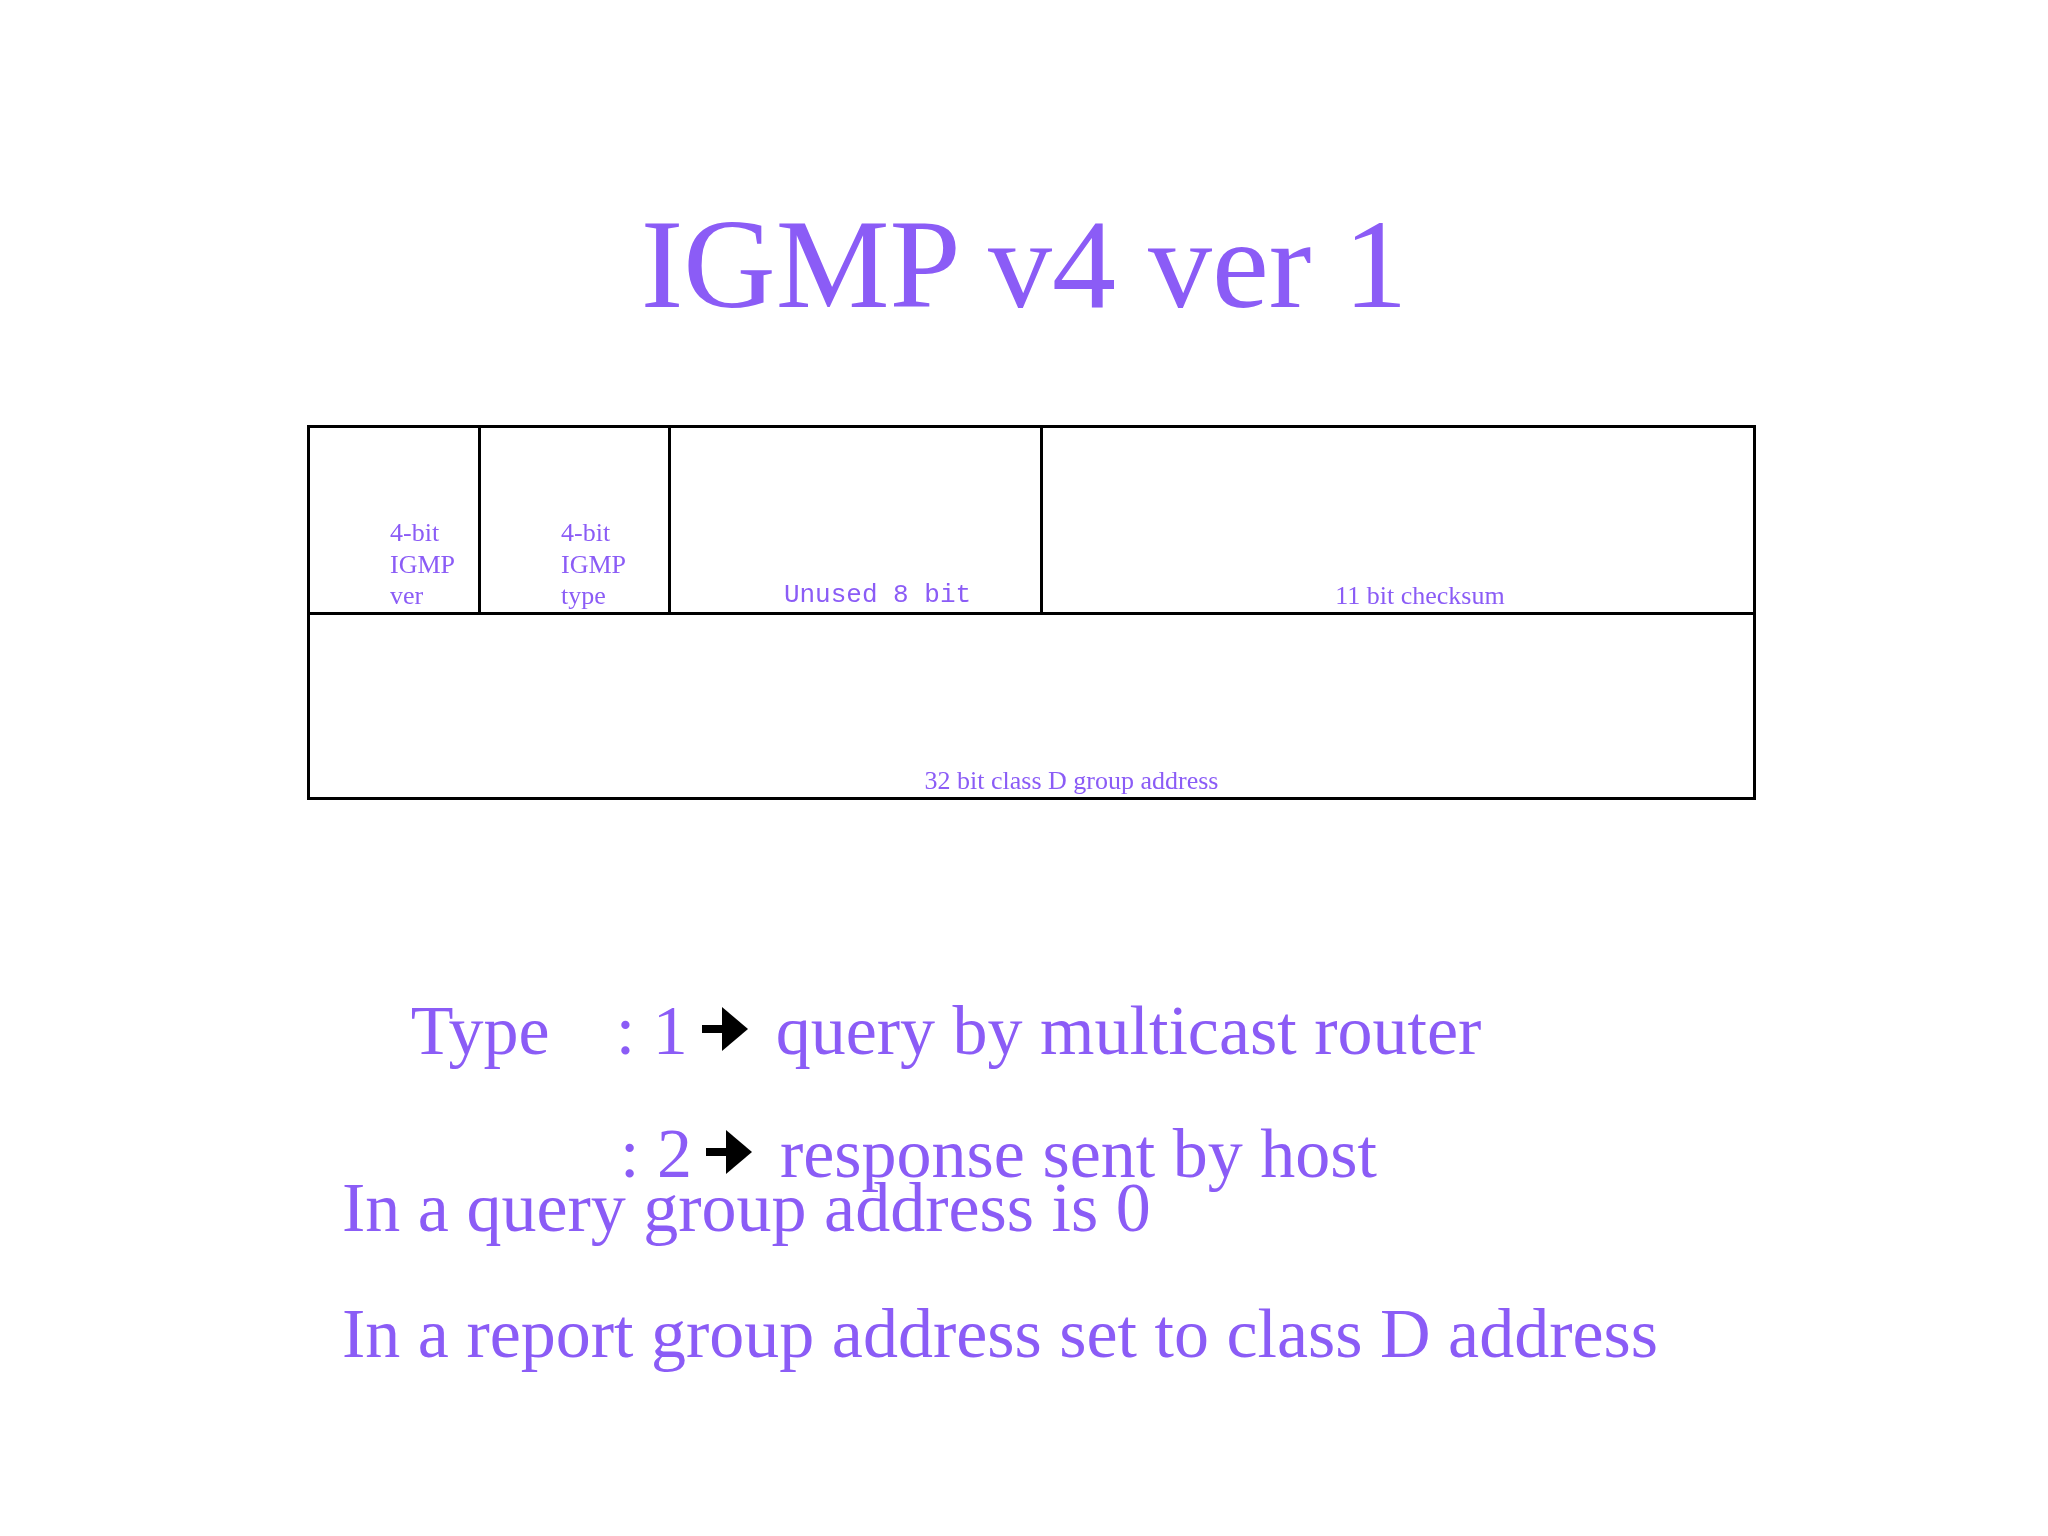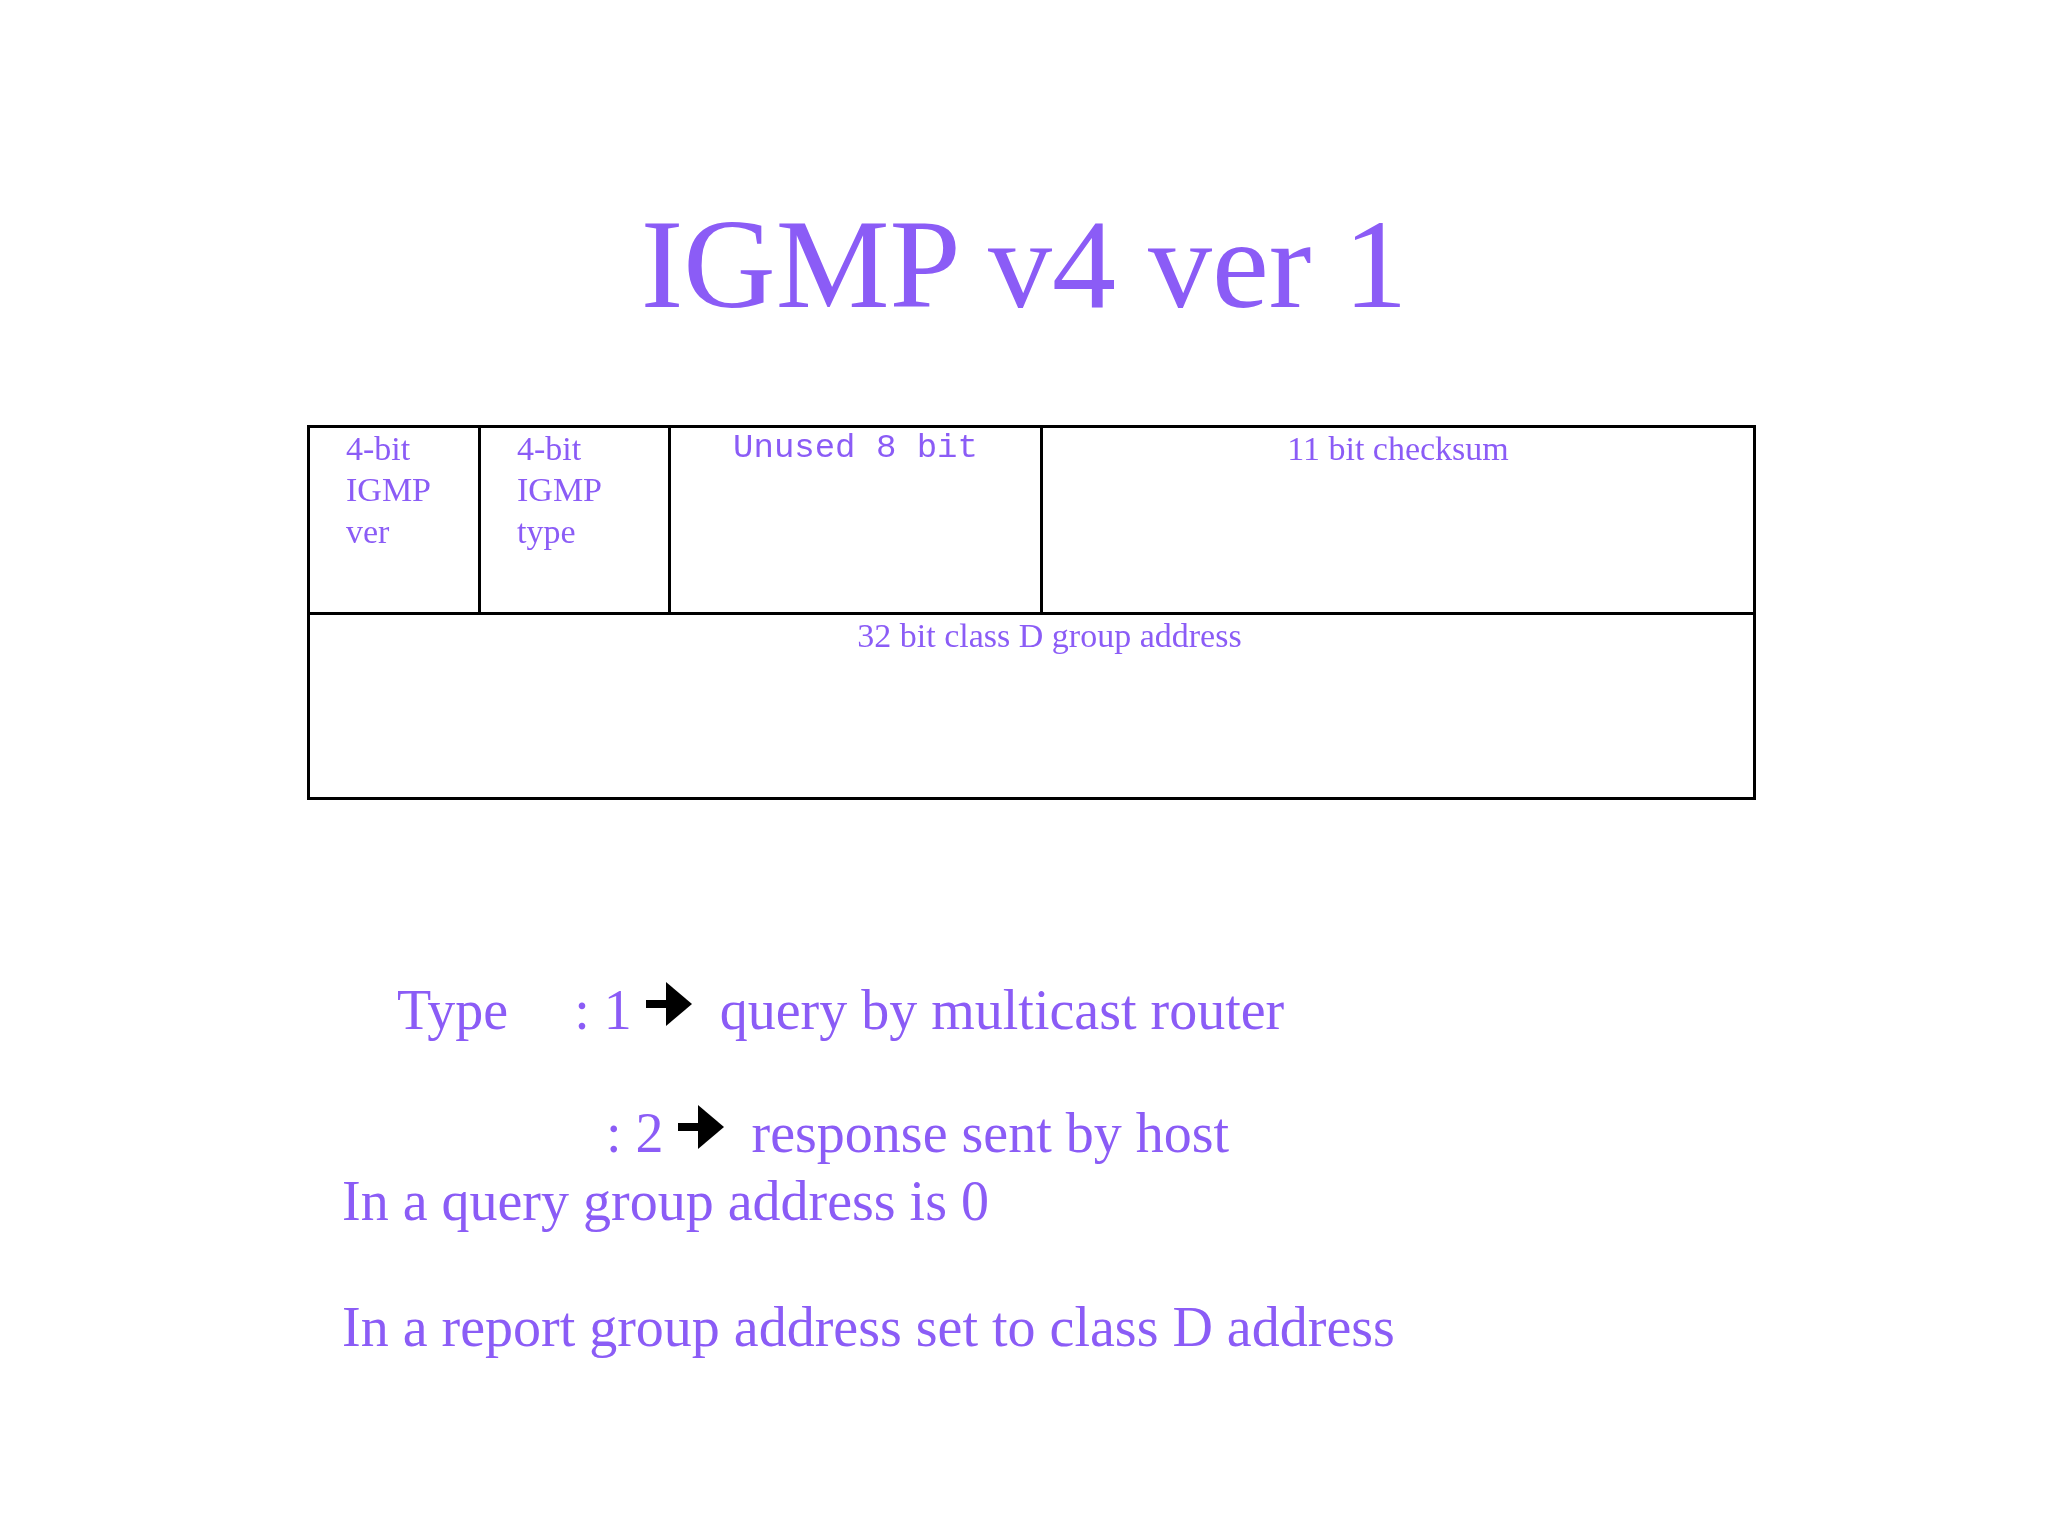--- a/index.html
+++ b/index.html
@@ -49,43 +49,44 @@
   .prow-1 {
     height: 187px;
     border-bottom: 3px solid #000000;
   }
   .prow-2 {
     flex: 1;
   }
   .pcell {
     box-sizing: border-box;
     display: flex;
-    align-items: flex-start;
-    font-size: 34px;
+    align-items: flex-end;
+    font-size: 26px;
     line-height: 1.22;
+    padding-left: 44px;
   }
   .pcell.sep {
     border-right: 3px solid #000000;
   }
   .cell-ver  { width: 171px; }
   .cell-type { width: 190px; }
   .cell-unused { width: 372px; justify-content: center; text-align: center; font-family: Liberation Mono, monospace; }
   .cell-checksum { flex: 1; justify-content: center; text-align: center; }
   .cell-group { flex: 1; justify-content: center; text-align: center; margin-left: 36px; }
   .cell-label-multiline {
     display: block;
     padding-left: 36px;
     white-space: pre-line;
     text-align: left;
   }
 
   
   .note {
     position: absolute;
-    font-size: 56px;
+    font-size: 70px;
     line-height: 1;
     white-space: pre;
   }
   .note-1 { left: 342px; top: 926px; }
   .note-2 { left: 550px; top: 1049px; }
   .note-3 { left: 342px; top: 1173px; }
   .note-4 { left: 342px; top: 1299px; }
   .note-1 .value { margin-left: 66px; }
 
   .arrow-icon {

